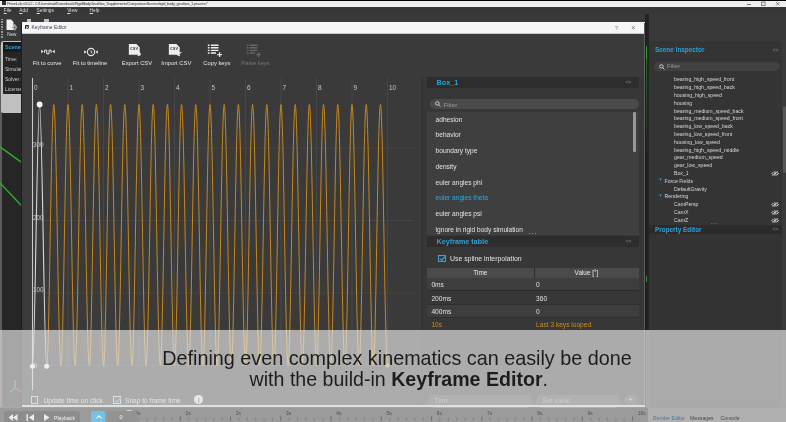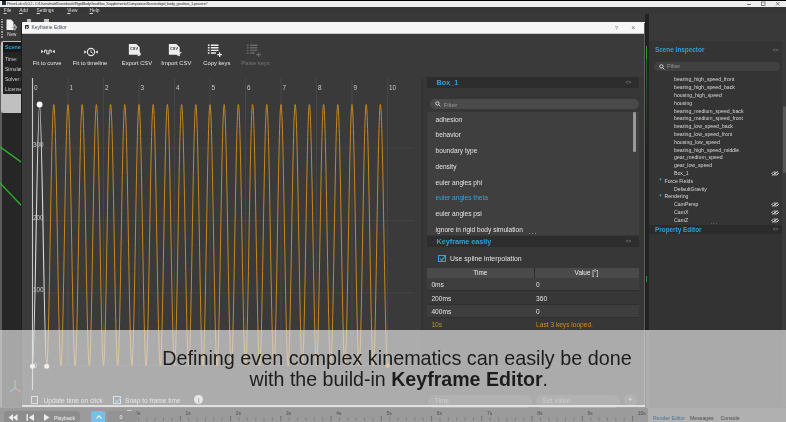--- a/index.html
+++ b/index.html
@@ -197,21 +197,21 @@
         <div class="tx" style="left:9px;top:82.9px;font-size:6.6px;color:#2da6e0;">euler angles theta</div>
         <div class="tx" style="left:9px;top:98.7px;font-size:6.6px;color:#e3e3e3;">euler angles psi</div>
         <div class="tx" style="left:9px;top:114.4px;font-size:6.6px;color:#e3e3e3;">ignore in rigid body simulation</div>
       </div>
 
       <div class="abs" style="left:210.9px;top:35px;width:2.5px;height:40px;background:#989898;border-radius:1.2px;"></div>
 
       <div class="tx" style="left:106px;top:151px;font-size:7px;color:#c0c0c0;letter-spacing:1px;">...</div>
 
       <div class="abs" style="left:4px;top:159.4px;width:212.5px;height:11px;background:#2d2d2d;"></div>
-      <div class="tx" style="left:14px;top:160.4px;font-size:7.2px;font-weight:bold;color:#2ba2dc;">Keyframe easily</div>
+      <div class="tx" style="left:14px;top:160.4px;font-size:7.2px;font-weight:bold;color:#2ba2dc;">Keyframe table</div>
       <div class="tx" style="left:203px;top:161px;font-size:5.5px;color:#8a8a8a;letter-spacing:-0.5px;">&lt;&gt;</div>
 
       <div class="abs" style="left:15.7px;top:177.5px;width:7.5px;height:7.5px;border:1px solid #2da6e0;background:#383838;"></div>
       <svg class="abs" style="left:16.7px;top:178.3px;" width="7" height="7" viewBox="0 0 7 7">
         <path d="M1 3.6 L2.8 5.4 L6 1.4" stroke="#2da6e0" stroke-width="1.2" fill="none"></path>
       </svg>
       <div class="tx" style="left:27.4px;top:177.6px;font-size:6.9px;color:#e5e5e5;">Use spline interpolation</div>
 
       <div class="abs" style="left:4px;top:191.3px;width:212.5px;height:9.5px;background:#4a4a4a;"></div>
       <div class="tx" style="left:4px;top:192.2px;width:107.4px;text-align:center;font-size:6.4px;color:#ececec;">Time</div>

